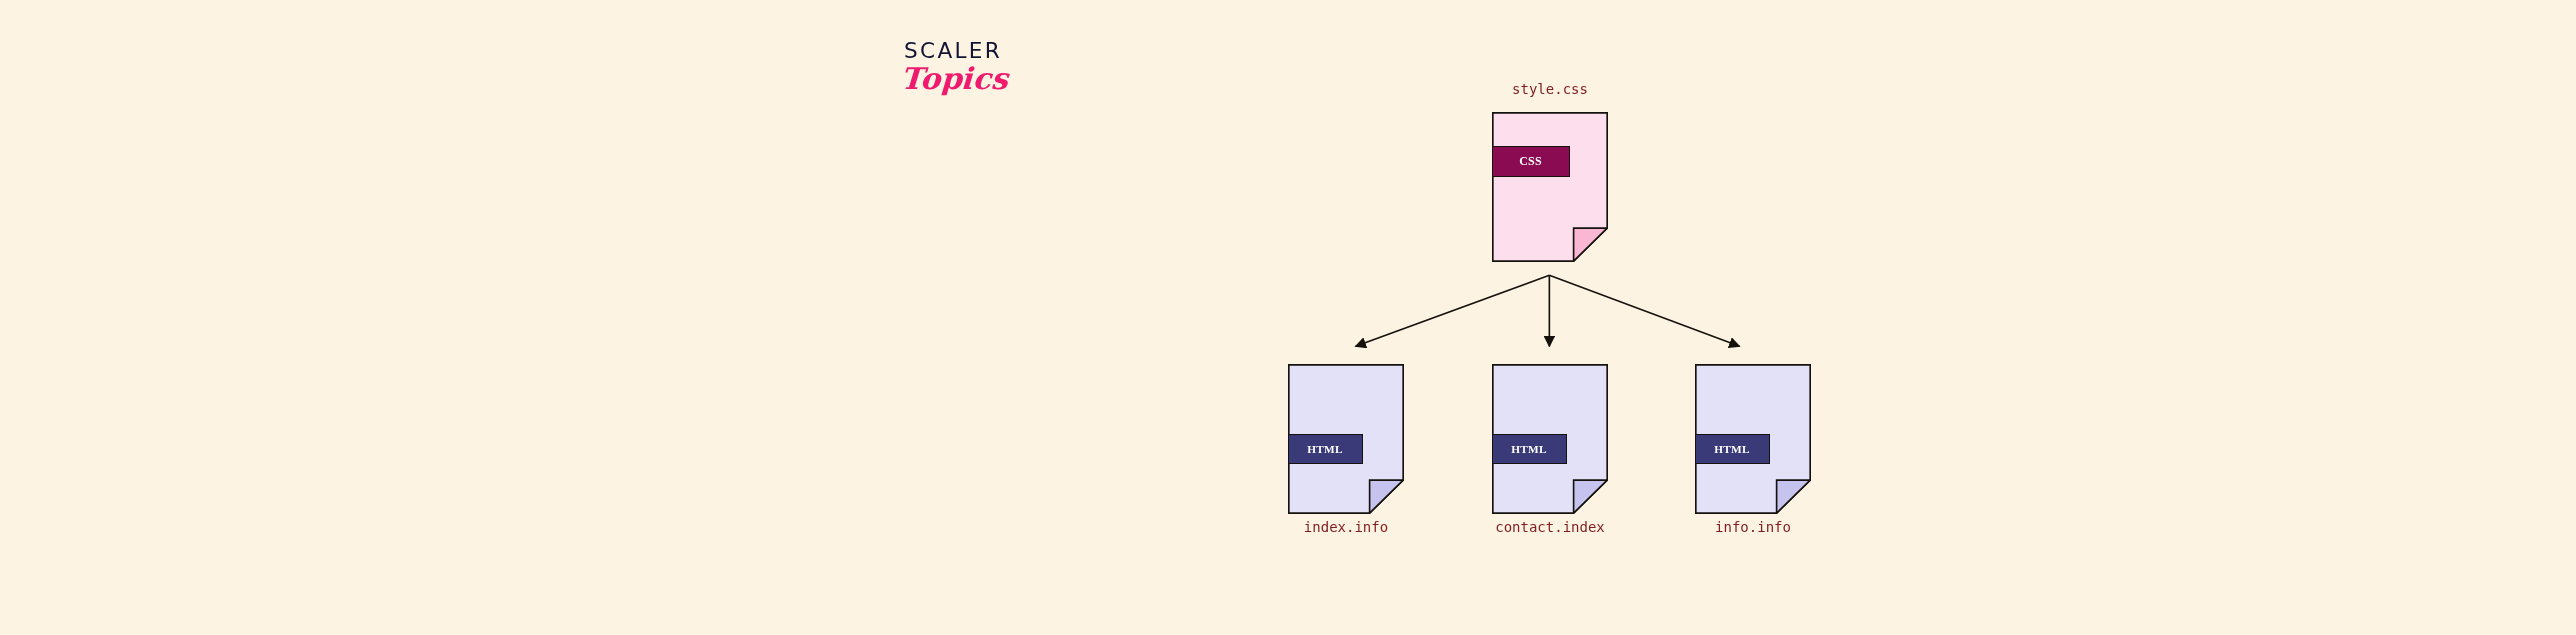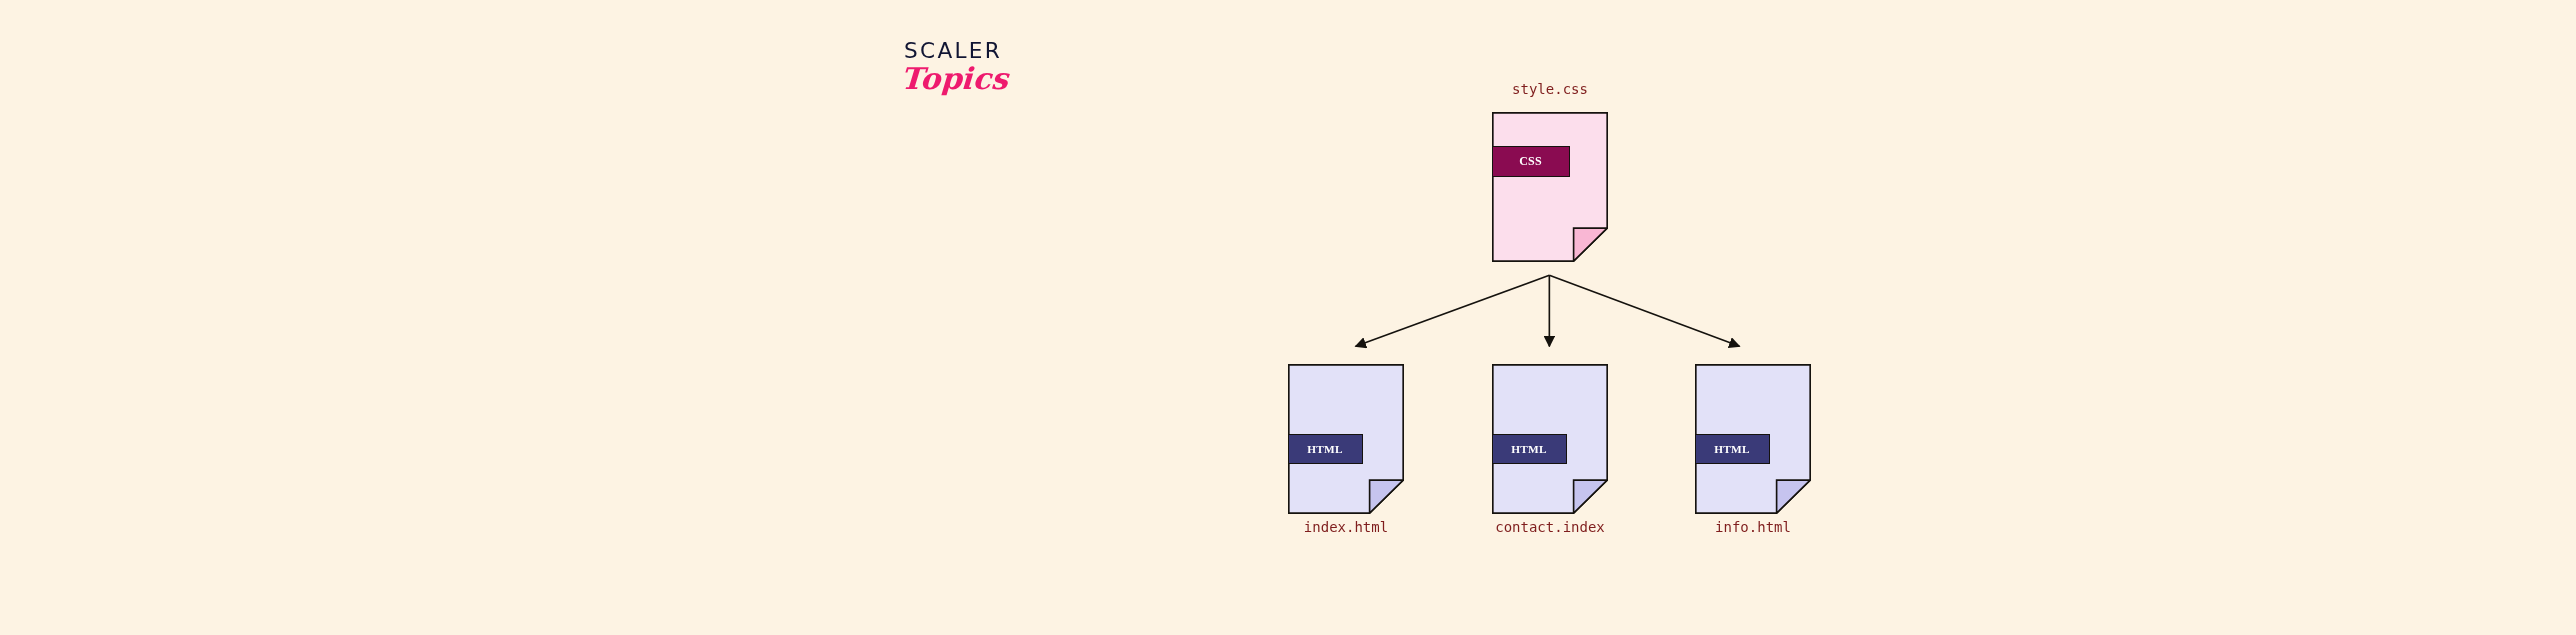--- a/index.html
+++ b/index.html
@@ -153,35 +153,35 @@
     </svg>
     <div class="badge">CSS</div>
   </div>
 
   <div class="file-node node-html" id="node-index">
     <svg class="file-shape" width="116" height="150" viewBox="0 0 226 292" xmlns="http://www.w3.org/2000/svg">
       <path d="M 1.6 1.6 L 224.4 1.6 L 224.4 226 L 159 290.4 L 1.6 290.4 Z" fill="#E2E1F8" stroke="#15120E" stroke-width="3.2" stroke-linejoin="miter"></path>
       <path d="M 159 290.4 L 159 226 L 224.4 226 Z" fill="#C6C4EF" stroke="#15120E" stroke-width="3.2" stroke-linejoin="miter"></path>
     </svg>
     <div class="badge">HTML</div>
-    <div class="file-caption">index.html</div>
+    <div class="file-caption">index.info</div>
   </div>
 
   <div class="file-node node-html" id="node-contact">
     <svg class="file-shape" width="116" height="150" viewBox="0 0 226 292" xmlns="http://www.w3.org/2000/svg">
       <path d="M 1.6 1.6 L 224.4 1.6 L 224.4 226 L 159 290.4 L 1.6 290.4 Z" fill="#E2E1F8" stroke="#15120E" stroke-width="3.2" stroke-linejoin="miter"></path>
       <path d="M 159 290.4 L 159 226 L 224.4 226 Z" fill="#C6C4EF" stroke="#15120E" stroke-width="3.2" stroke-linejoin="miter"></path>
     </svg>
     <div class="badge">HTML</div>
     <div class="file-caption">contact.index</div>
   </div>
 
   <div class="file-node node-html" id="node-info">
     <svg class="file-shape" width="116" height="150" viewBox="0 0 226 292" xmlns="http://www.w3.org/2000/svg">
       <path d="M 1.6 1.6 L 224.4 1.6 L 224.4 226 L 159 290.4 L 1.6 290.4 Z" fill="#E2E1F8" stroke="#15120E" stroke-width="3.2" stroke-linejoin="miter"></path>
       <path d="M 159 290.4 L 159 226 L 224.4 226 Z" fill="#C6C4EF" stroke="#15120E" stroke-width="3.2" stroke-linejoin="miter"></path>
     </svg>
     <div class="badge">HTML</div>
-    <div class="file-caption">info.html</div>
+    <div class="file-caption">info.info</div>
   </div>
 
 </div>
 
 
 </body></html>

